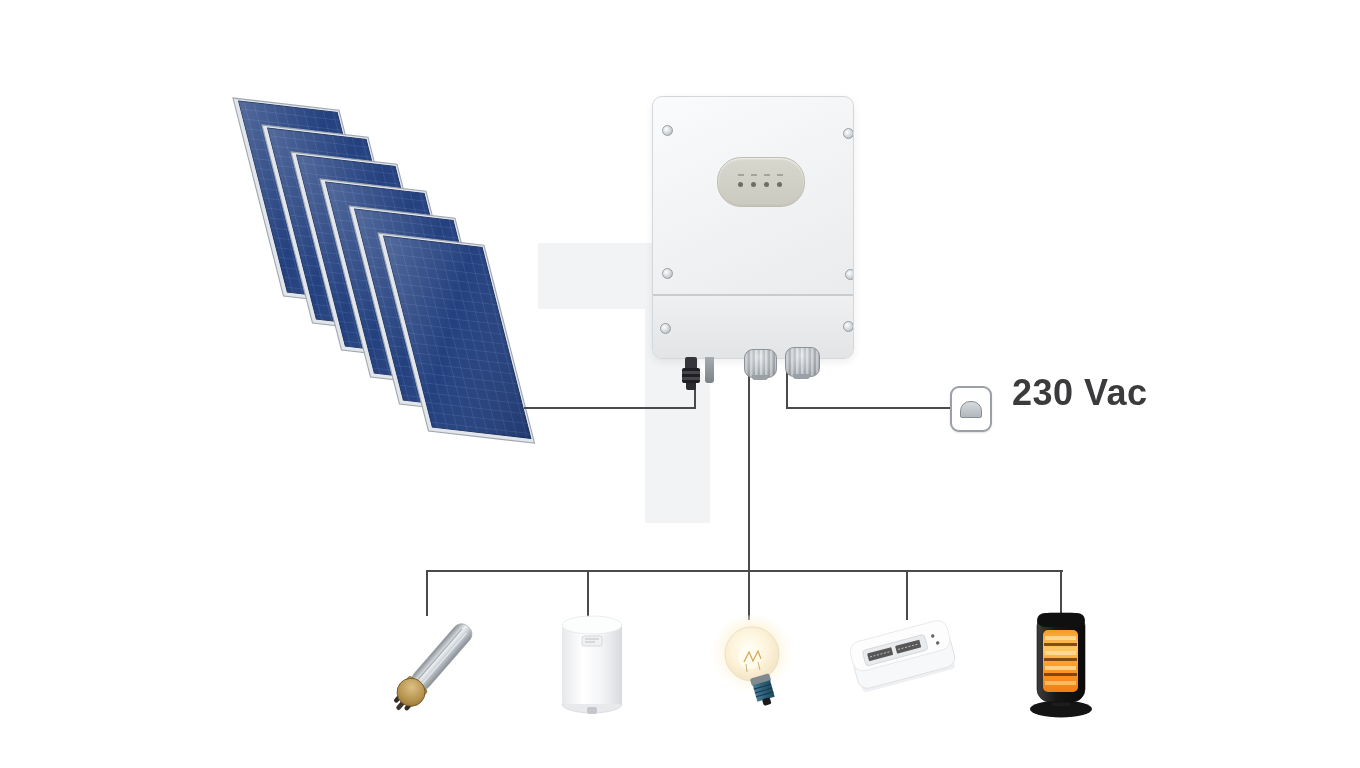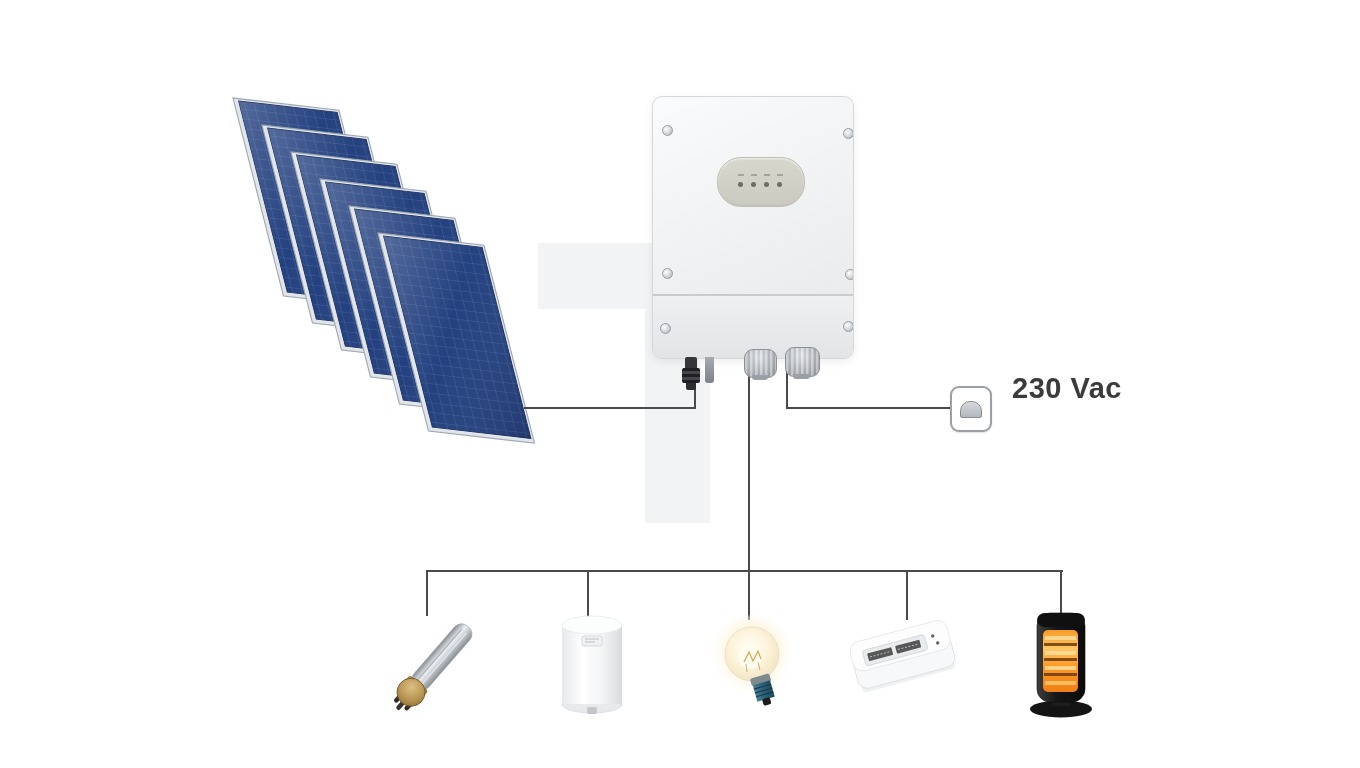--- a/index.html
+++ b/index.html
@@ -34,21 +34,21 @@
   .gland{position:absolute;border-radius:9px;border:1px solid #8d9298;
          background-image:repeating-linear-gradient(90deg,rgba(255,255,255,.3) 0 2px,rgba(0,0,0,.07) 3px 5px),
                           radial-gradient(ellipse at 45% 25%,#e2e5e8 0%,#b6bbc0 55%,#93989e 100%);}
   .gland-neck{position:absolute;background:#9aa0a6;border-radius:0 0 3px 3px;}
   
   .outlet{position:absolute;left:950px;top:386px;width:38px;height:42px;background:#fff;
           border:2px solid #9aa0a6;border-radius:9px;box-shadow:0 1px 2px rgba(0,0,0,.12);}
   .outlet .dome{position:absolute;left:8px;top:13px;width:20px;height:15px;
                 background:linear-gradient(180deg,#d6dadd,#b2b7bc);
                 border:1.5px solid #888d92;border-radius:10px 10px 2px 2px;}
-  .grid-label{position:absolute;left:1012px;top:372px;font-size:29px;font-weight:700;
+  .grid-label{position:absolute;left:1012px;top:372px;font-size:36px;font-weight:700;
               color:#3b3b3d;letter-spacing:.5px;}
 </style>
 </head>
 <body>
 
 <div class="canvas">
 
   <div class="wm" style="left:538px;top:243px;width:114px;height:66px;"></div>
   <div class="wm" style="left:645px;top:243px;width:66px;height:66px;"></div>
   <div class="wm" style="left:645px;top:309px;width:65px;height:214px;"></div>

